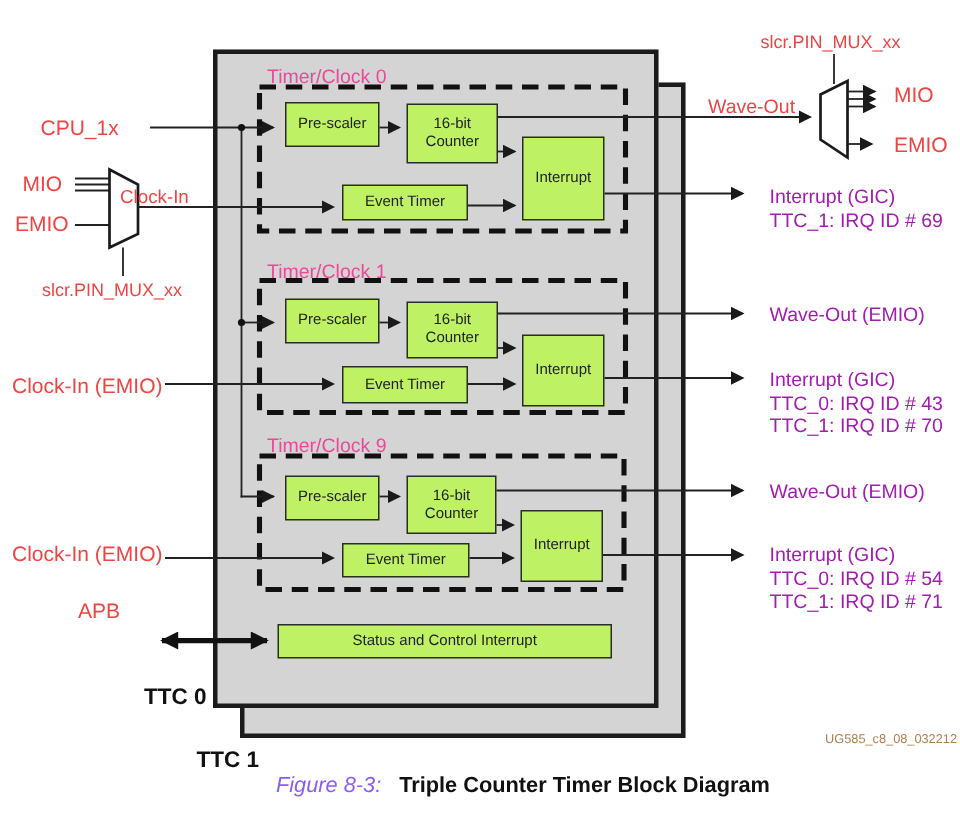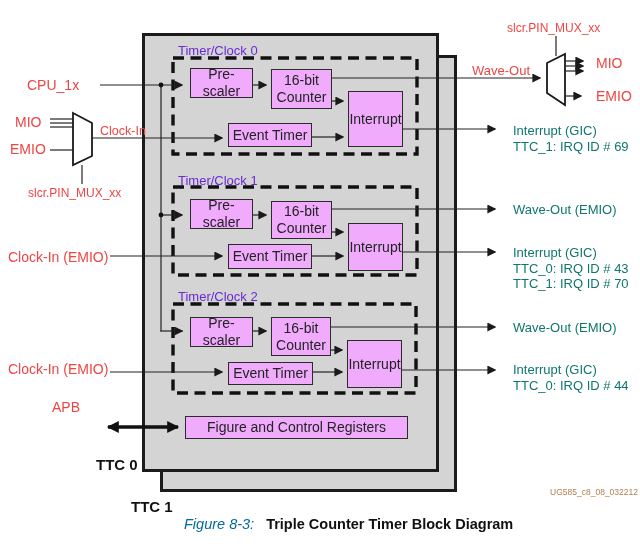--- a/index.html
+++ b/index.html
@@ -2,63 +2,63 @@
 <html><head>
 <meta charset="utf-8">
 <style>
   html,body{margin:0;padding:0;background:#fff;}
   #stage{
     position:relative;width:640px;height:556px;background:#ffffff;overflow:hidden;
     font-family:"Liberation Sans", sans-serif;color:#222;
   }
   .grayBox{position:absolute;background:#d3d4d3;border:3px solid #1b1b1b;box-sizing:border-box;z-index:1;}
   .whiteBox{
-    position:absolute;background:#f0abfc;border:1.5px solid #2b2b2b;box-sizing:border-box;z-index:2;
+    position:absolute;background:#bef264;border:1.5px solid #2b2b2b;box-sizing:border-box;z-index:2;
     display:flex;align-items:center;justify-content:center;text-align:center;
-    font-size:14px;line-height:1.2;color:#232323;
+    font-size:10px;line-height:1.2;color:#232323;
   }
-  .secTitle{position:absolute;font-size:13px;color:#6d28d9;white-space:nowrap;z-index:2;}
+  .secTitle{position:absolute;font-size:13px;color:#ec4899;white-space:nowrap;z-index:2;}
   .lbl{position:absolute;font-size:14px;color:#ef4444;white-space:nowrap;z-index:4;}
   .lbl.small{font-size:12px;}
   .lbl.bold{font-weight:bold;font-size:15px;color:#111;}
-  .txtblock{position:absolute;font-size:13px;line-height:15.5px;color:#0f766e;white-space:nowrap;z-index:4;}
+  .txtblock{position:absolute;font-size:13px;line-height:15.5px;color:#a21caf;white-space:nowrap;z-index:4;}
   #wires{position:absolute;left:0;top:0;z-index:3;pointer-events:none;}
   #docTag{position:absolute;right:2px;top:487px;font-size:8.5px;color:#b0804e;z-index:4;}
   #caption{position:absolute;left:184px;top:516px;display:flex;gap:12px;align-items:baseline;z-index:4;}
-  #caption .figLabel{font-style:italic;font-size:14.5px;color:#0369a1;}
+  #caption .figLabel{font-style:italic;font-size:14.5px;color:#8b5cf6;}
   #caption .figTitle{font-weight:bold;font-size:14.5px;color:#111;}
 </style>
 </head>
 <body>
 
 <div id="stage">
 
   <div class="grayBox" style="left:160px;top:55px;width:297px;height:437px;"></div>
   <div class="grayBox" style="left:142px;top:33px;width:297px;height:439px;"></div>
 
   <div class="secTitle" style="left:178px;top:43px;">Timer/Clock 0</div>
   <div class="secTitle" style="left:178px;top:173px;">Timer/Clock 1</div>
-  <div class="secTitle" style="left:178px;top:289px;">Timer/Clock 2</div>
+  <div class="secTitle" style="left:178px;top:289px;">Timer/Clock 9</div>
 
   <div class="whiteBox" style="left:190px;top:68px;width:63px;height:30px;">Pre-scaler</div>
   <div class="whiteBox" style="left:271px;top:69px;width:61px;height:40px;">16-bit Counter</div>
   <div class="whiteBox" style="left:228px;top:123px;width:84px;height:24px;">Event Timer</div>
   <div class="whiteBox" style="left:348px;top:91px;width:55px;height:56px;">Interrupt</div>
 
   <div class="whiteBox" style="left:190px;top:199px;width:63px;height:30px;">Pre-scaler</div>
   <div class="whiteBox" style="left:271px;top:201px;width:61px;height:38px;">16-bit Counter</div>
   <div class="whiteBox" style="left:228px;top:244px;width:84px;height:25px;">Event Timer</div>
   <div class="whiteBox" style="left:348px;top:223px;width:55px;height:48px;">Interrupt</div>
 
   <div class="whiteBox" style="left:190px;top:317px;width:63px;height:30px;">Pre-scaler</div>
   <div class="whiteBox" style="left:271px;top:317px;width:60px;height:39px;">16-bit Counter</div>
   <div class="whiteBox" style="left:228px;top:362px;width:85px;height:23px;">Event Timer</div>
   <div class="whiteBox" style="left:347px;top:340px;width:55px;height:48px;">Interrupt</div>
 
-  <div class="whiteBox" style="left:185px;top:416px;width:223px;height:23px;">Figure and Control Registers</div>
+  <div class="whiteBox" style="left:185px;top:416px;width:223px;height:23px;">Status and Control Interrupt</div>
 
   <svg id="wires" width="640" height="556" viewBox="0 0 640 556">
     <defs>
       <marker id="arr" viewBox="0 0 10 10" refX="8.5" refY="5" markerWidth="7.5" markerHeight="7.5" orient="auto">
         <path d="M0,0 L10,5 L0,10 z" fill="#1a1a1a"></path>
       </marker>
       <marker id="arrbig" viewBox="0 0 10 10" refX="9" refY="5" markerWidth="14" markerHeight="12" orient="auto-start-reverse" markerUnits="userSpaceOnUse">
         <path d="M0,0 L10,5 L0,10 z" fill="#111"></path>
       </marker>
     </defs>
@@ -122,21 +122,21 @@
       <line x1="565" y1="66" x2="583" y2="66" stroke="#222" stroke-width="1.2" marker-end="url(#arr)"></line>
       <line x1="565" y1="71" x2="583" y2="71" stroke="#222" stroke-width="1.2" marker-end="url(#arr)"></line>
       <line x1="565" y1="96" x2="581" y2="96" stroke="#222" stroke-width="1.2" marker-end="url(#arr)"></line>
     </g>
   </svg>
 
   <div class="lbl" style="left:27px;top:77px;">CPU_1x</div>
   <div class="lbl" style="left:15px;top:114px;">MIO</div>
   <div class="lbl" style="left:10px;top:141px;">EMIO</div>
   <div class="lbl small" style="left:28px;top:186px;">slcr.PIN_MUX_xx</div>
-  <div class="lbl small" style="left:100px;top:124px;font-size:12.5px;">Clock-In</div>
+  <div class="lbl small" style="left:80px;top:124px;font-size:12.5px;">Clock-In</div>
   <div class="lbl" style="left:8px;top:249px;">Clock-In (EMIO)</div>
   <div class="lbl" style="left:8px;top:361px;">Clock-In (EMIO)</div>
   <div class="lbl" style="left:52px;top:399px;">APB</div>
   <div class="lbl bold" style="left:96px;top:456px;">TTC 0</div>
   <div class="lbl bold" style="left:115px;top:498px;margin-left:16px;">TTC 1</div>
 
   <div class="lbl small" style="left:507px;top:21px;">slcr.PIN_MUX_xx</div>
   <div class="lbl" style="left:472px;top:63px;font-size:13px;">Wave-Out</div>
   <div class="lbl" style="left:596px;top:55px;">MIO</div>
   <div class="lbl" style="left:596px;top:88px;">EMIO</div>
@@ -151,21 +151,22 @@
   <div class="txtblock" style="left:513px;top:245px;">
     <div>Interrupt (GIC)</div>
     <div>TTC_0: IRQ ID # 43</div>
     <div>TTC_1: IRQ ID # 70</div>
   </div>
 
   <div class="txtblock" style="left:513px;top:320px;">Wave-Out (EMIO)</div>
 
   <div class="txtblock" style="left:513px;top:362px;">
     <div>Interrupt (GIC)</div>
-    <div>TTC_0: IRQ ID # 44</div>
+    <div>TTC_0: IRQ ID # 54</div>
+    <div>TTC_1: IRQ ID # 71</div>
   </div>
 
   <div id="docTag">UG585_c8_08_032212</div>
   <div id="caption">
     <span class="figLabel">Figure 8-3:</span>
     <span class="figTitle">Triple Counter Timer Block Diagram</span>
   </div>
 
 </div>
 

